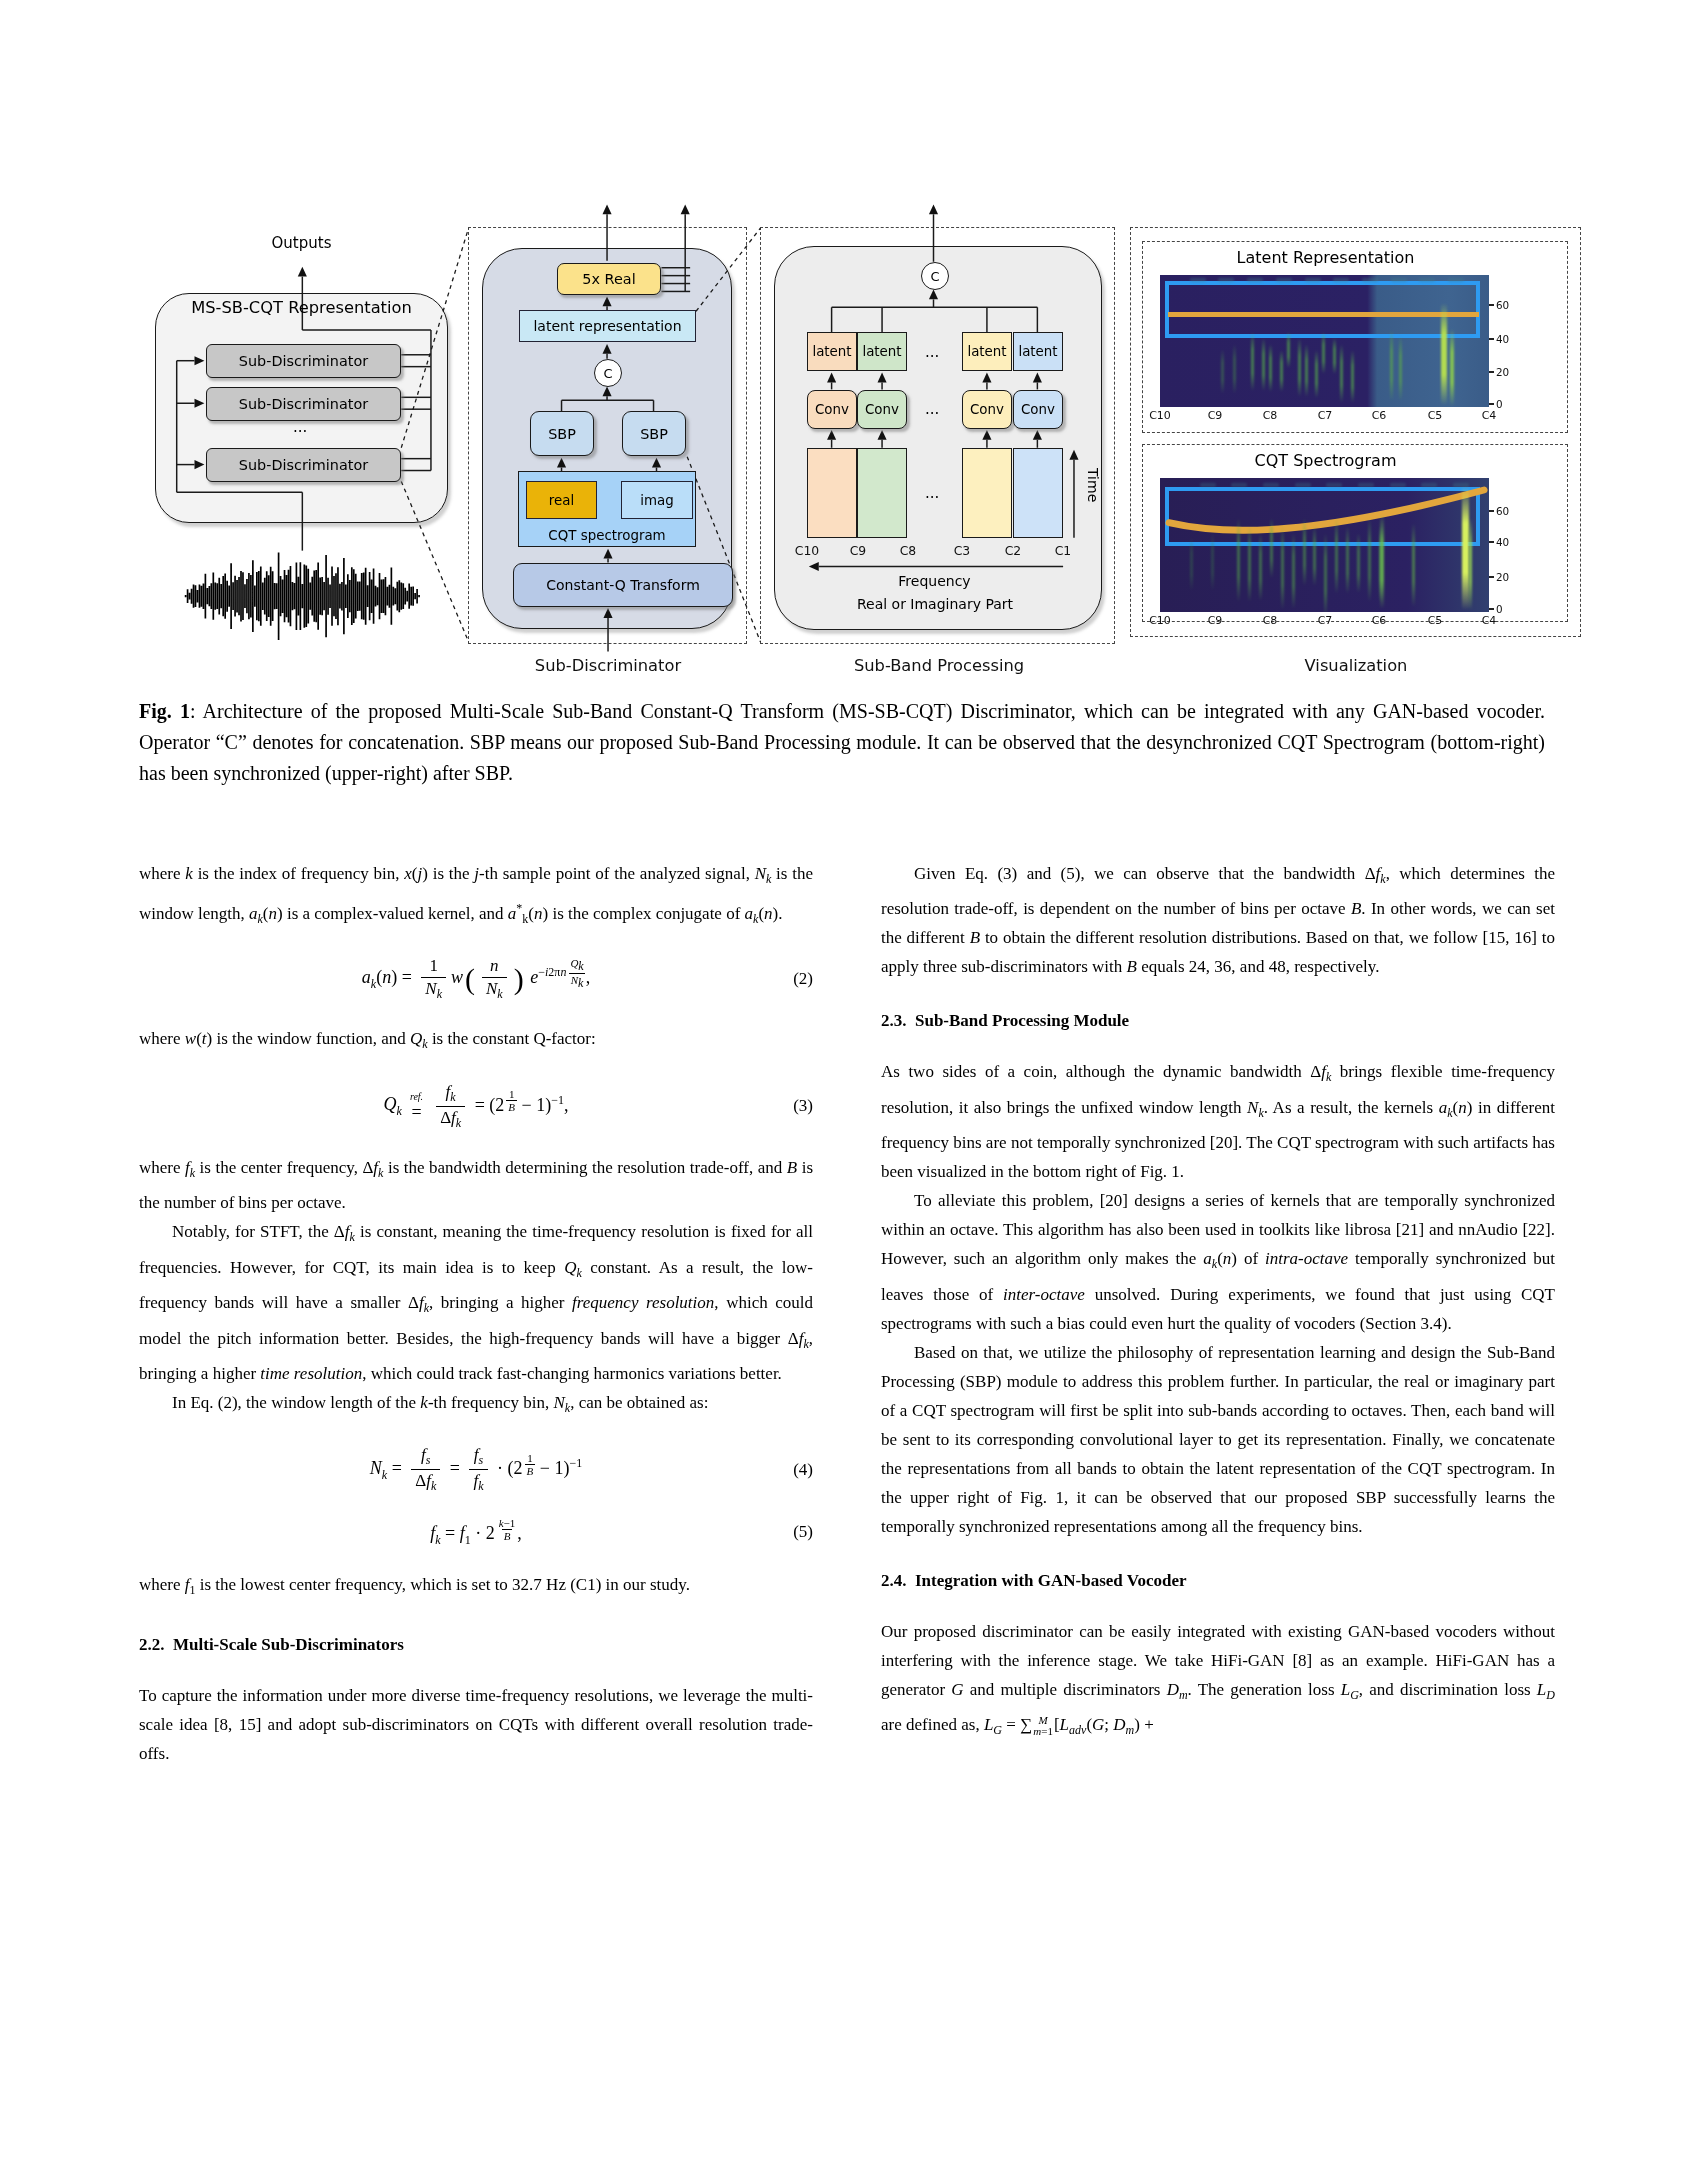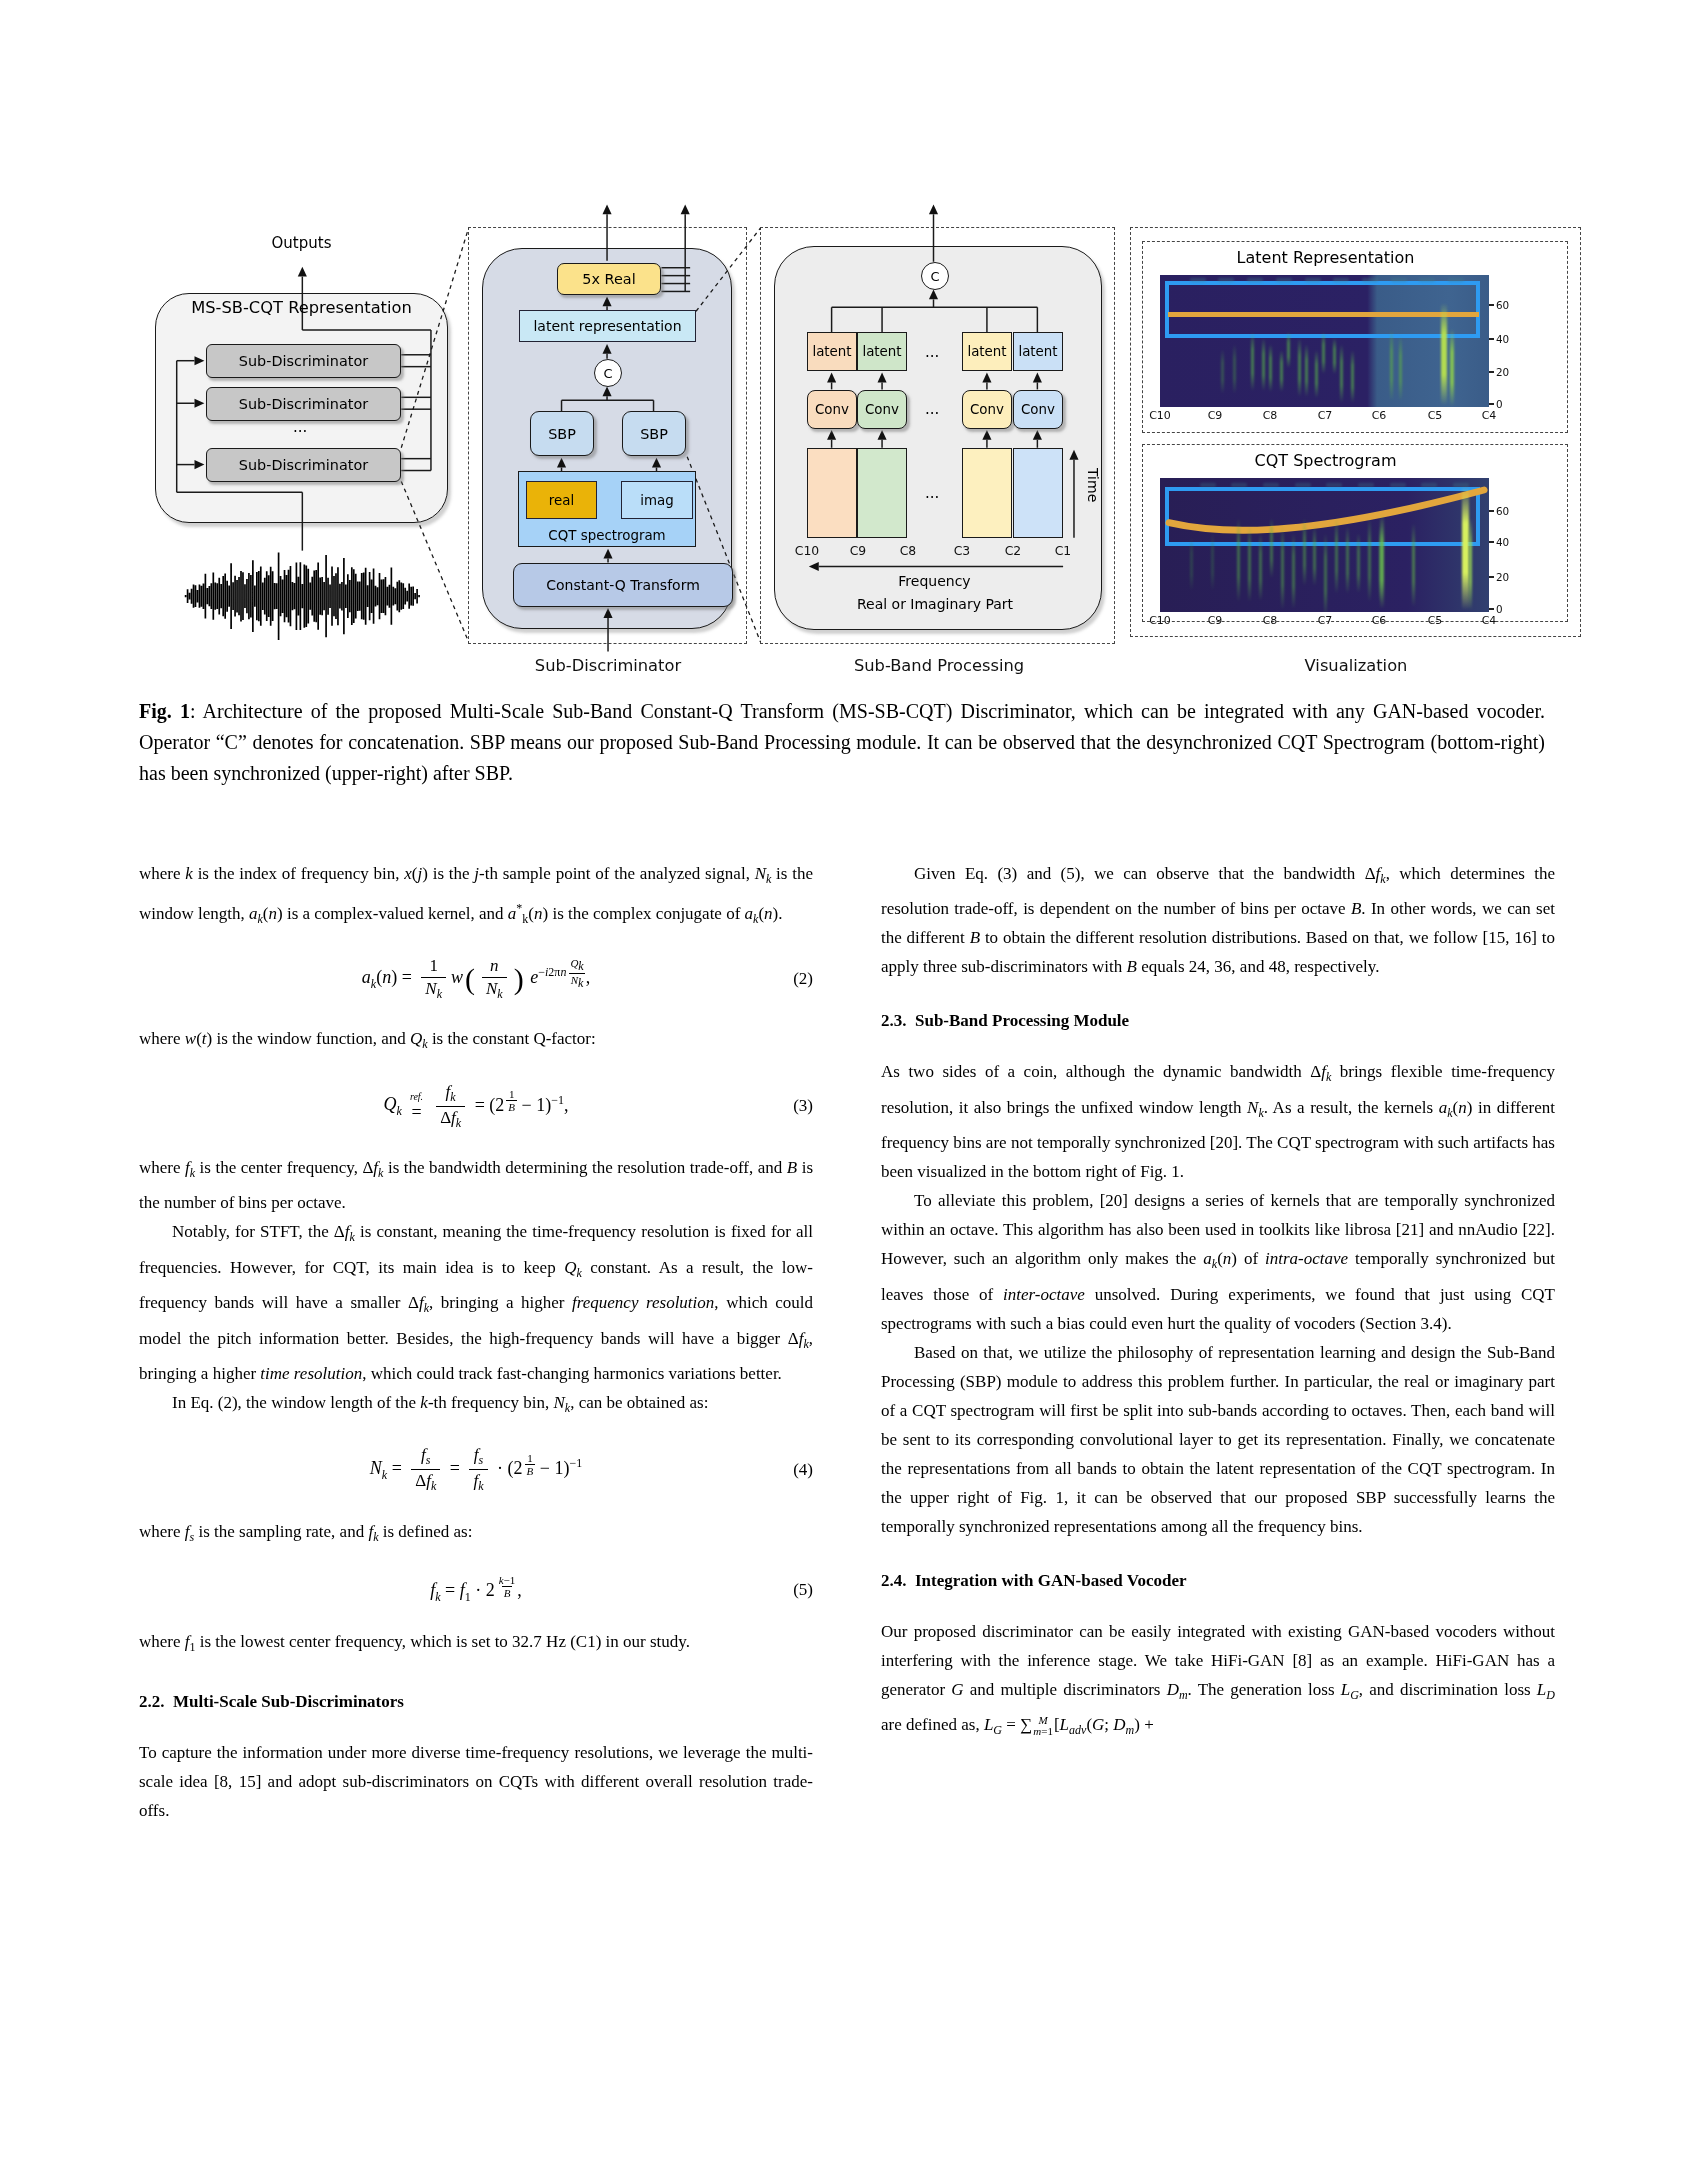--- a/index.html
+++ b/index.html
@@ -394,21 +394,20 @@
           <span class="fd">Δ<i>f<sub>k</sub></i></span>
         </span> = <span class="frac">
           <span class="fn"><i>f<sub>s</sub></i></span>
           <span class="fd"><i>f<sub>k</sub></i></span>
         </span> · (2<sup><span class="sfrac">
             <span class="sfn">1</span>
             <span class="sfd"><i>B</i></span>
           </span></sup> − 1)<sup>−1</sup></span>
     <span class="eq-num">(4)</span>
   </div>
-  <p class="para">where <i>f<sub>s</sub></i> is the sampling rate, and <i>f<sub>k</sub></i> is defined as:</p>
   <div class="eq-row">
     <span><i>f<sub>k</sub></i> = <i>f</i><sub>1</sub> · 2<sup><span class="sfrac">
             <span class="sfn"><i>k</i>−1</span>
             <span class="sfd"><i>B</i></span>
           </span></sup>,</span>
     <span class="eq-num">(5)</span>
   </div>
   <p class="para">where <i>f</i><sub>1</sub> is the lowest center frequency, which is set to 32.7 Hz (C1) in our study.</p>
   <h2 class="sec-h">2.2.&nbsp;&nbsp;Multi-Scale Sub-Discriminators</h2>
   <p class="para">To capture the information under more diverse time-frequency resolutions, we leverage the multi-scale idea [8, 15] and adopt sub-discriminators on CQTs with different overall resolution trade-offs.</p>

